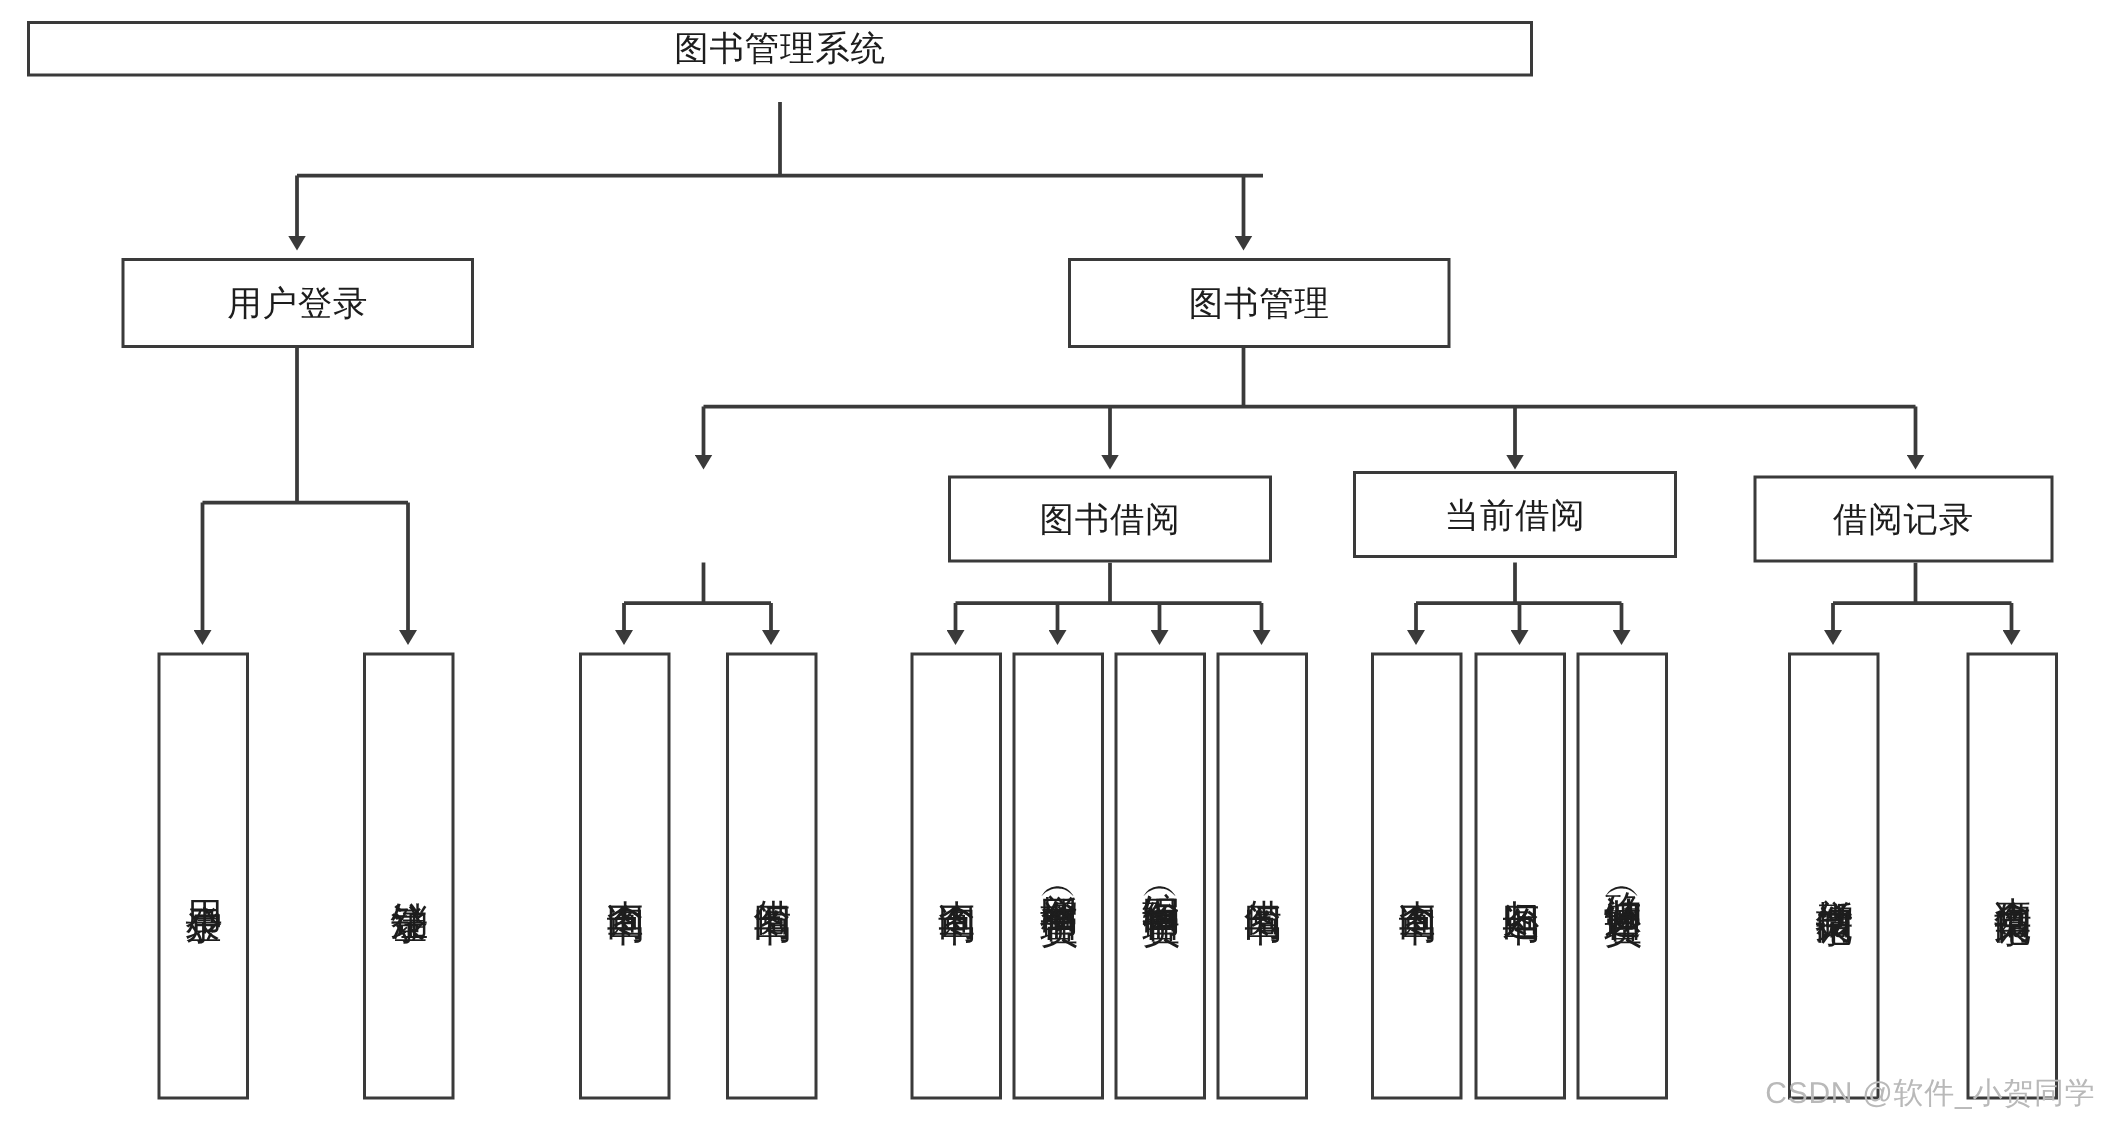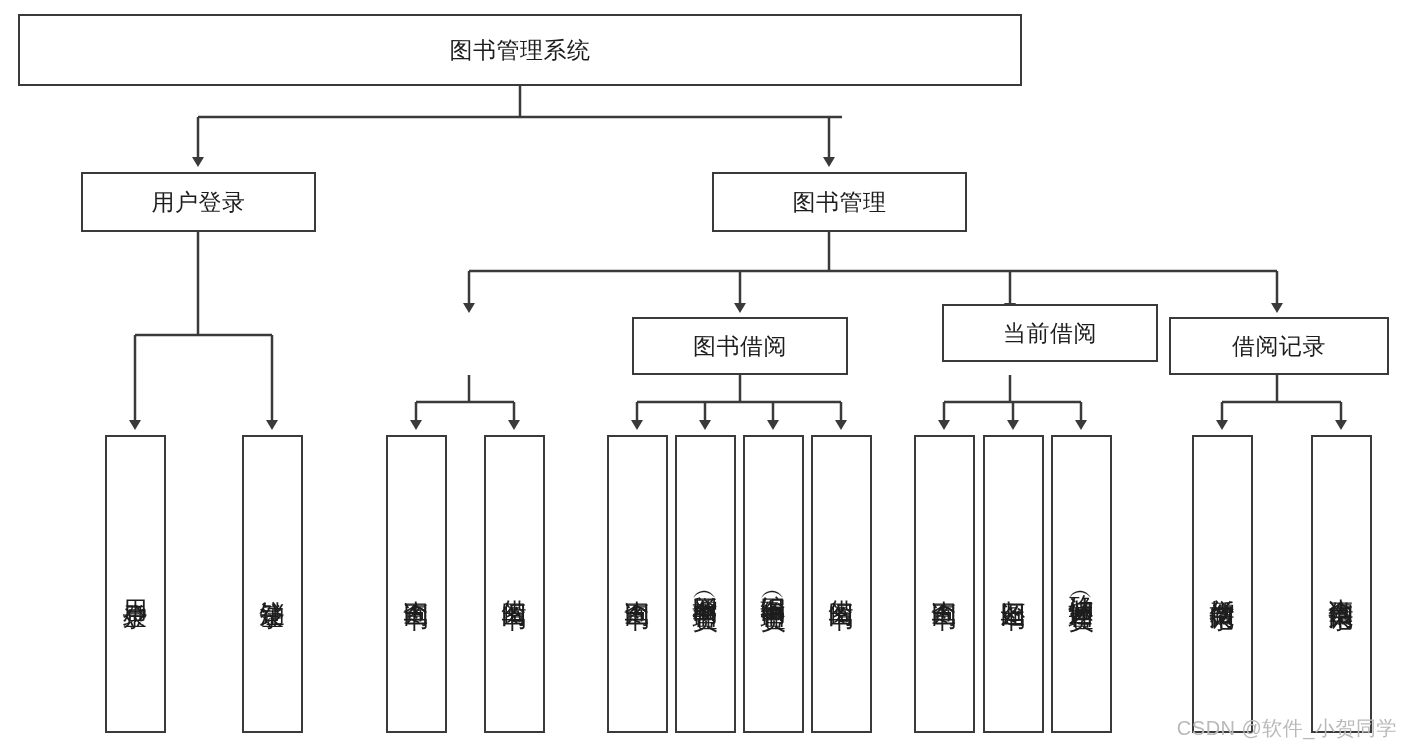--- a/index.html
+++ b/index.html
@@ -120,38 +120,38 @@
       <path d="M1081,402 L1081,421" marker-end="url(#arrow)"></path>
 
       <path d="M1277,375 L1277,402"></path>
       <path d="M1222,402 L1341,402"></path>
       <path d="M1222,402 L1222,421" marker-end="url(#arrow)"></path>
       <path d="M1341,402 L1341,421" marker-end="url(#arrow)"></path>
 
     </g>
   </svg>
 
-  <div class="node root horizontal" style="left:18px; top:14px; width:1004px; height:72px;">
+  <div class="node root horizontal" style="left:18px; top:14px; width:1004px; height:37px;">
     <span class="label">图书管理系统</span>
   </div>
 
   <div class="node horizontal" style="left:81px; top:172px; width:235px; height:60px;">
     <span class="label">用户登录</span>
   </div>
   <div class="node horizontal" style="left:712px; top:172px; width:255px; height:60px;">
     <span class="label">图书管理</span>
   </div>
 
   <div class="node horizontal" style="left:632px; top:317px; width:216px; height:58px;">
     <span class="label">图书借阅</span>
   </div>
-  <div class="node horizontal" style="left:902px; top:304px; width:216px; height:58px;margin-left:40px;">
+  <div class="node horizontal" style="left:902px; top:314px; width:216px; height:58px;">
     <span class="label">当前借阅</span>
   </div>
-  <div class="node horizontal" style="left:1169px; top:317px; width:220px; height:58px;">
+  <div class="node horizontal" style="left:1169px; top:317px; width:200px; height:58px;">
     <span class="label">借阅记录</span>
   </div>
 
   <div class="node vertical" style="left:105px; top:435px; width:61px; height:298px;">
     <span class="label">用户登录</span>
   </div>
   <div class="node vertical" style="left:242px; top:435px; width:61px; height:298px;">
     <span class="label">注销登录</span>
   </div>
 

